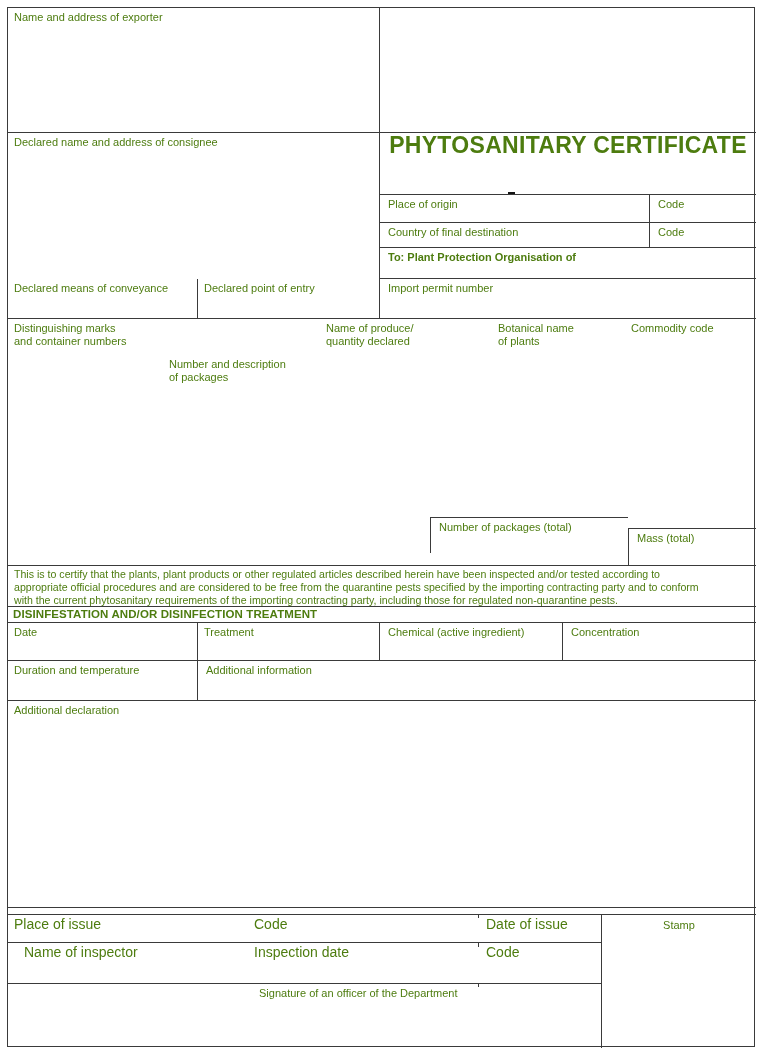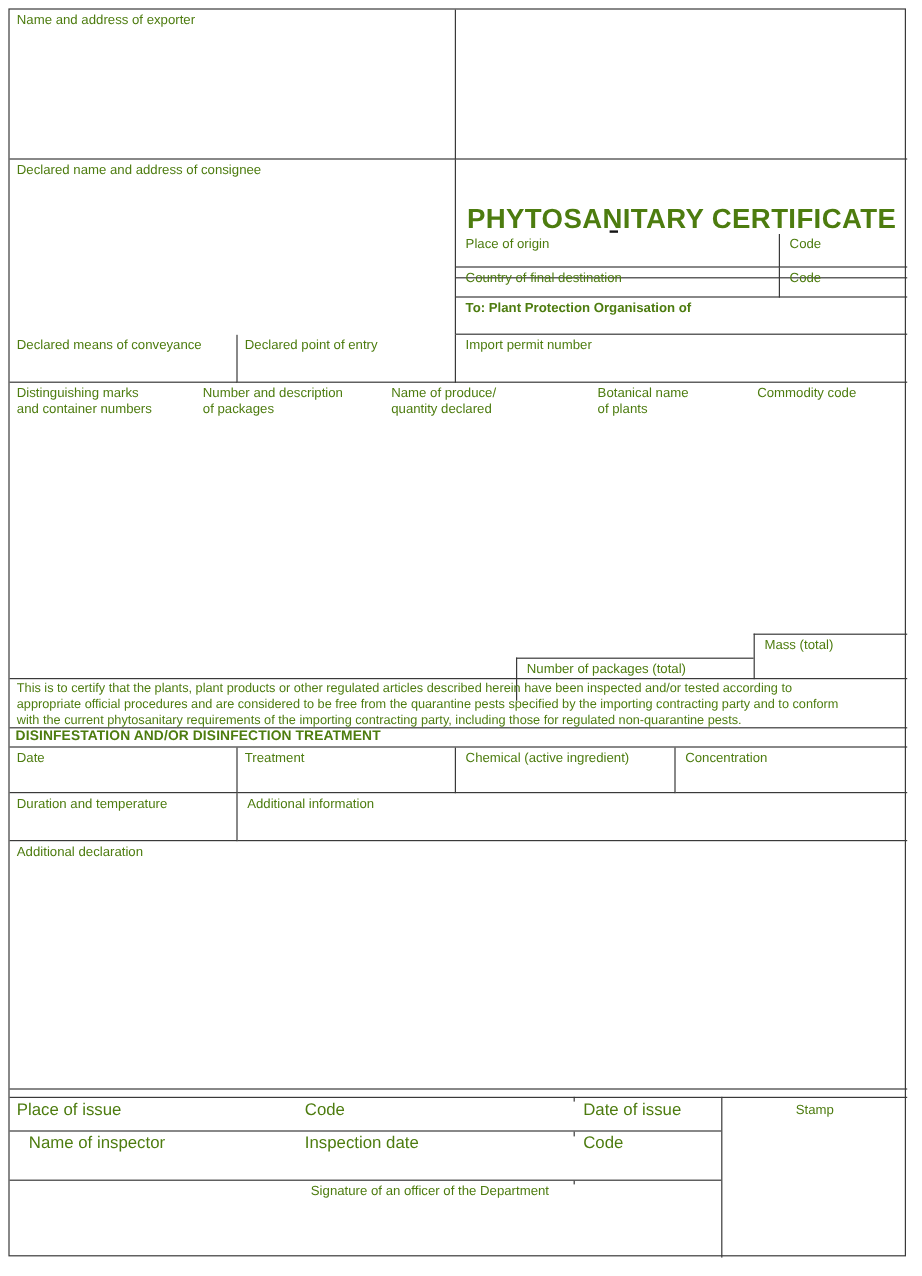--- a/index.html
+++ b/index.html
@@ -36,21 +36,21 @@
       <span class="lbl">Name and address of exporter</span>
     </div>
     <div class="cell bb" style="left:372px;top:0;width:376px;height:125px;">
       
       
     </div>
 
     <div class="cell br" style="left:0;top:125px;width:372px;height:146px;">
       <span class="lbl">Declared name and address of consignee</span>
     </div>
-    <div class="cell bb title-cell" style="left:372px;top:125px;width:376px;height:62px;margin-top:37px;">
+    <div class="cell bb title-cell" style="left:372px;top:125px;width:376px;height:62px;">
       <span>PHYTOSANITARY CERTIFICATE</span>
     </div>
     <div id="artifact"></div>
 
     <div class="cell bb br p8" style="left:372px;top:187px;width:270px;height:28px;">
       <span class="lbl">Place of origin</span>
     </div>
     <div class="cell bb p8" style="left:642px;top:187px;width:106px;height:28px;">
       <span class="lbl">Code</span>
     </div>
@@ -74,38 +74,38 @@
     </div>
     <div class="cell bb p8" style="left:372px;top:271px;width:376px;height:40px;">
       <span class="lbl">Import permit number</span>
     </div>
 
     <div class="cell bb" style="left:0;top:311px;width:748px;height:247px;">
       <div class="colhdr" style="left:6px;">
         <span>Distinguishing marks</span>
         <span>and container numbers</span>
       </div>
-      <div class="colhdr" style="left:161px;">
+      <div class="colhdr" style="left:161px;margin-top:36px;">
         <span>Number and description</span>
         <span>of packages</span>
       </div>
       <div class="colhdr" style="left:318px;">
         <span>Name of produce/</span>
         <span>quantity declared</span>
       </div>
       <div class="colhdr" style="left:490px;">
         <span>Botanical name</span>
         <span>of plants</span>
       </div>
       <div class="colhdr" style="left:623px;">
         <span>Commodity code</span>
         <span></span>
       </div>
     </div>
-    <div class="cell bt bl p8" style="left:422px;top:540px;width:198px;height:36px;">
+    <div class="cell bt bl p8" style="left:422px;top:509px;width:198px;height:36px;">
       <span class="lbl">Number of packages (total)</span>
     </div>
     <div class="cell bt bl p8" style="left:620px;top:520px;width:128px;height:38px;">
       <span class="lbl">Mass (total)</span>
     </div>
 
     <div class="cell bb cert" style="left:0;top:558px;width:748px;height:41px;overflow:hidden;">
       <p>This is to certify that the plants, plant products or other regulated articles described herein have been inspected and/or tested according to</p>
       <p>appropriate official procedures and are considered to be free from the quarantine pests specified by the importing contracting party and to conform</p>
       <p>with the current phytosanitary requirements of the importing contracting party, including those for regulated non-quarantine pests.</p>

